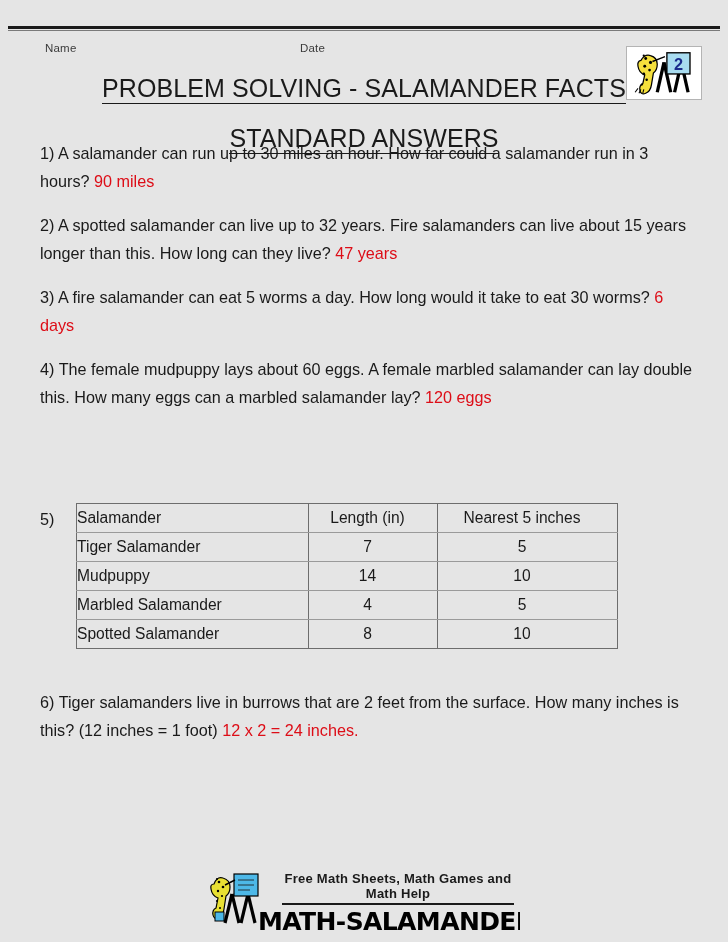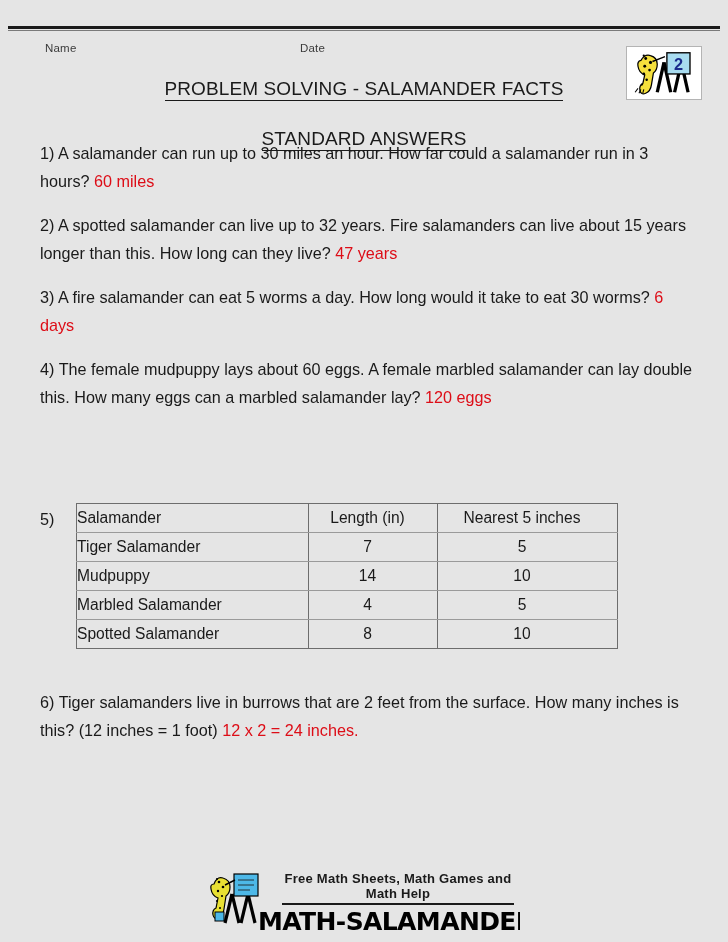--- a/index.html
+++ b/index.html
@@ -72,21 +72,21 @@
 
   
   .title-block {
     position: absolute;
     left: 0;
     top: 76px;
     width: 728px;
     text-align: center;
   }
   .title-line-1, .title-line-2 {
-    font-size: 19px;
+    font-size: 25px;
     line-height: 25px;
     color: #1a1a1a;
     letter-spacing: .1px;
     text-align: center;
   }
   .title-line-1 span, .title-line-2 span {
     border-bottom: 1.4px solid #1a1a1a;
     padding-bottom: 1px;
   }
   .title-line-2 { margin-top: 25px; }
@@ -261,21 +261,21 @@
   <div class="title-block">
     <div class="title-line-1"><span>PROBLEM SOLVING - SALAMANDER FACTS</span></div>
     <div class="title-line-2"><span>STANDARD ANSWERS</span></div>
   </div>
 
   <div class="questions">
 
     <div class="question">
       <span>1)</span>
       <span>A salamander can run up to 30 miles an hour. How far could a salamander run in 3 hours?</span>
-      <span class="answer">60 miles</span>
+      <span class="answer">90 miles</span>
     </div>
 
     <div class="question">
       <span>2)</span>
       <span>A spotted salamander can live up to 32 years. Fire salamanders can live about 15 years longer than this. How long can they live?</span>
       <span class="answer">47 years</span>
     </div>
 
     <div class="question">
       <span>3)</span>

